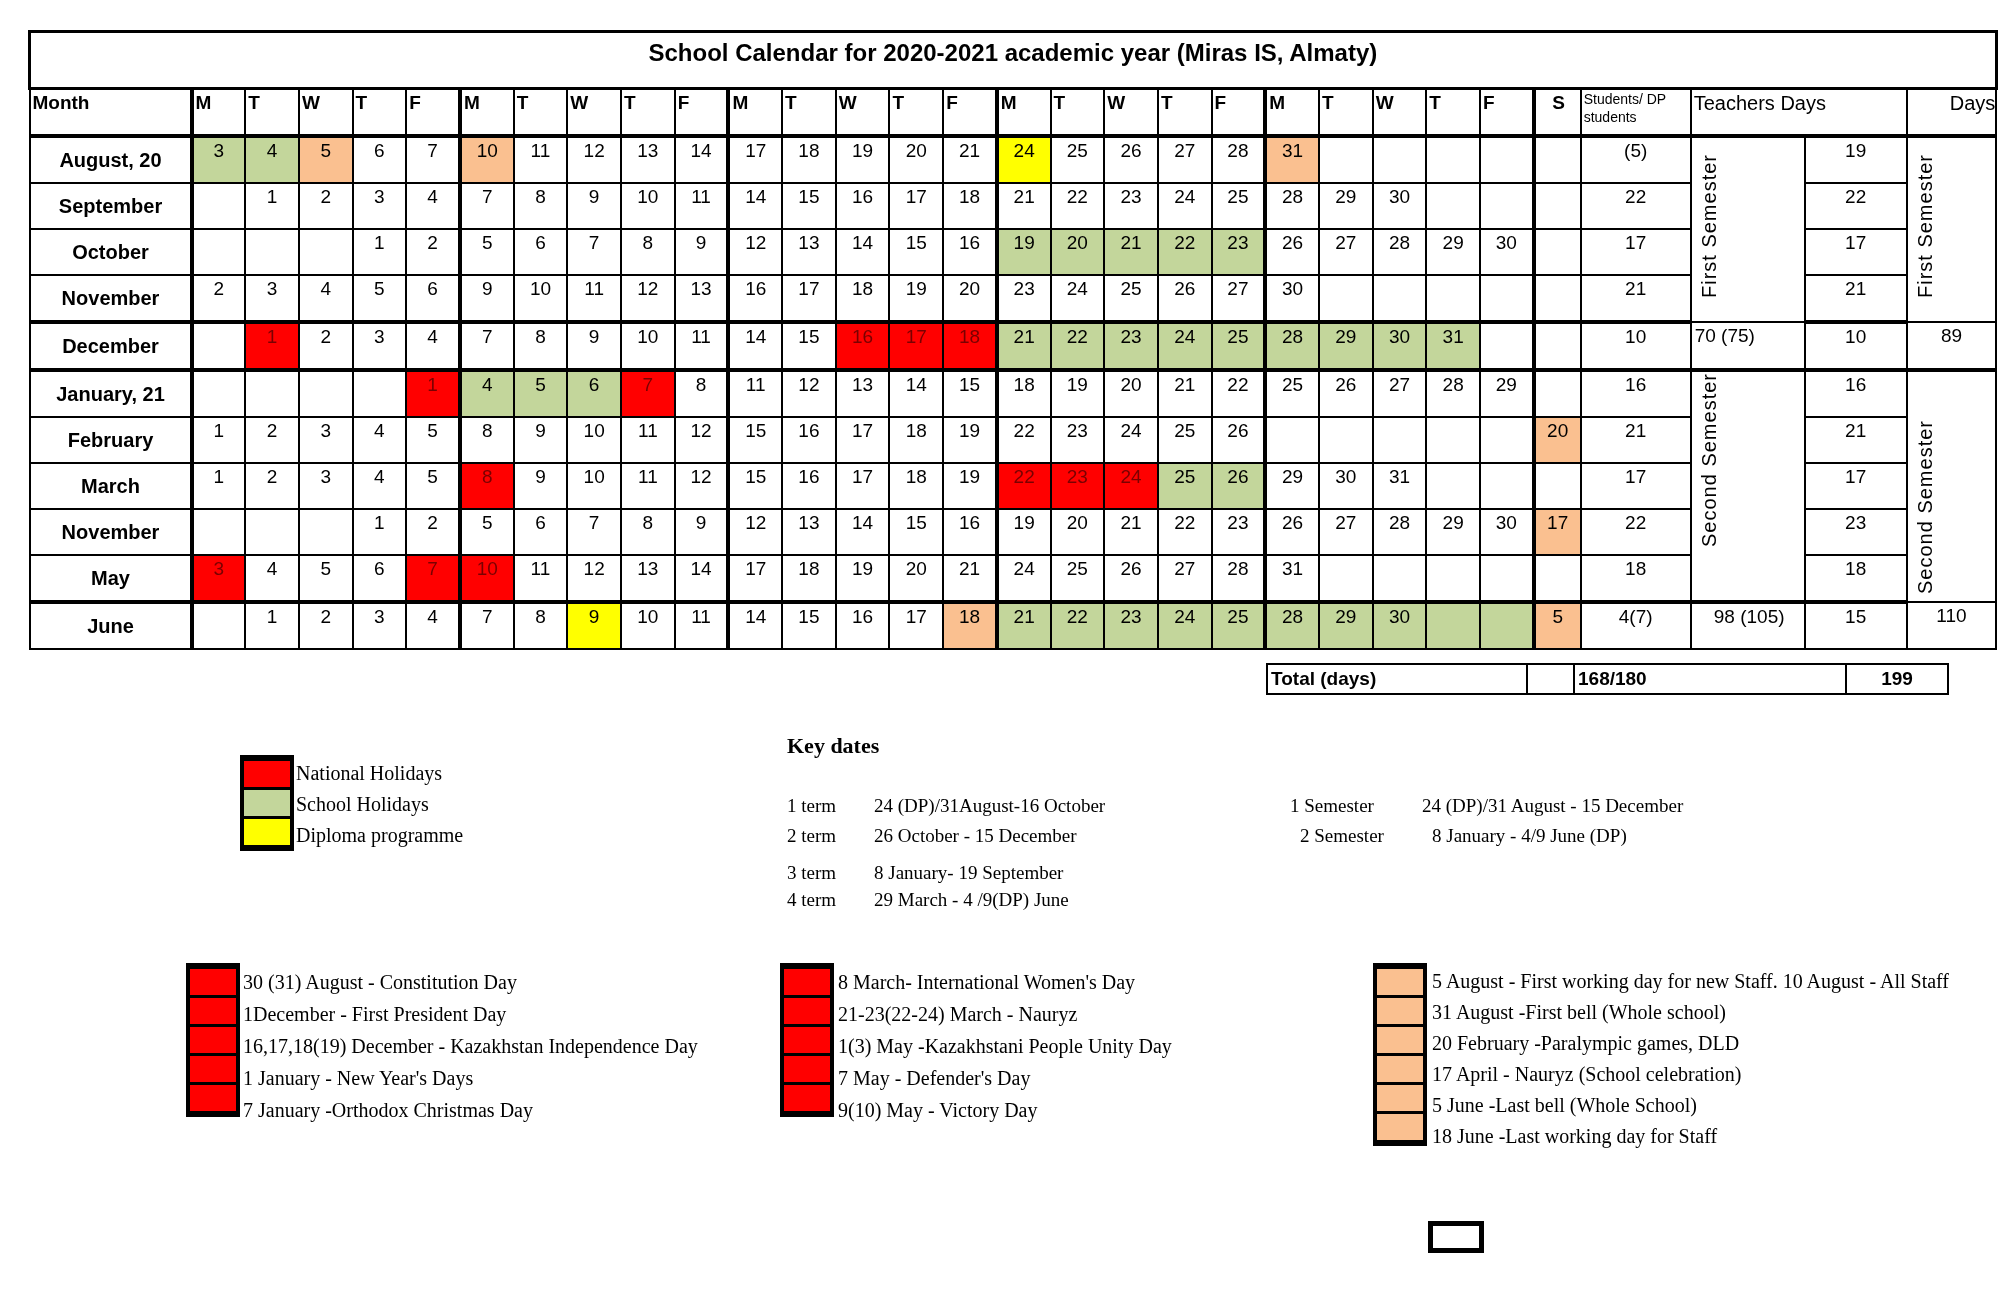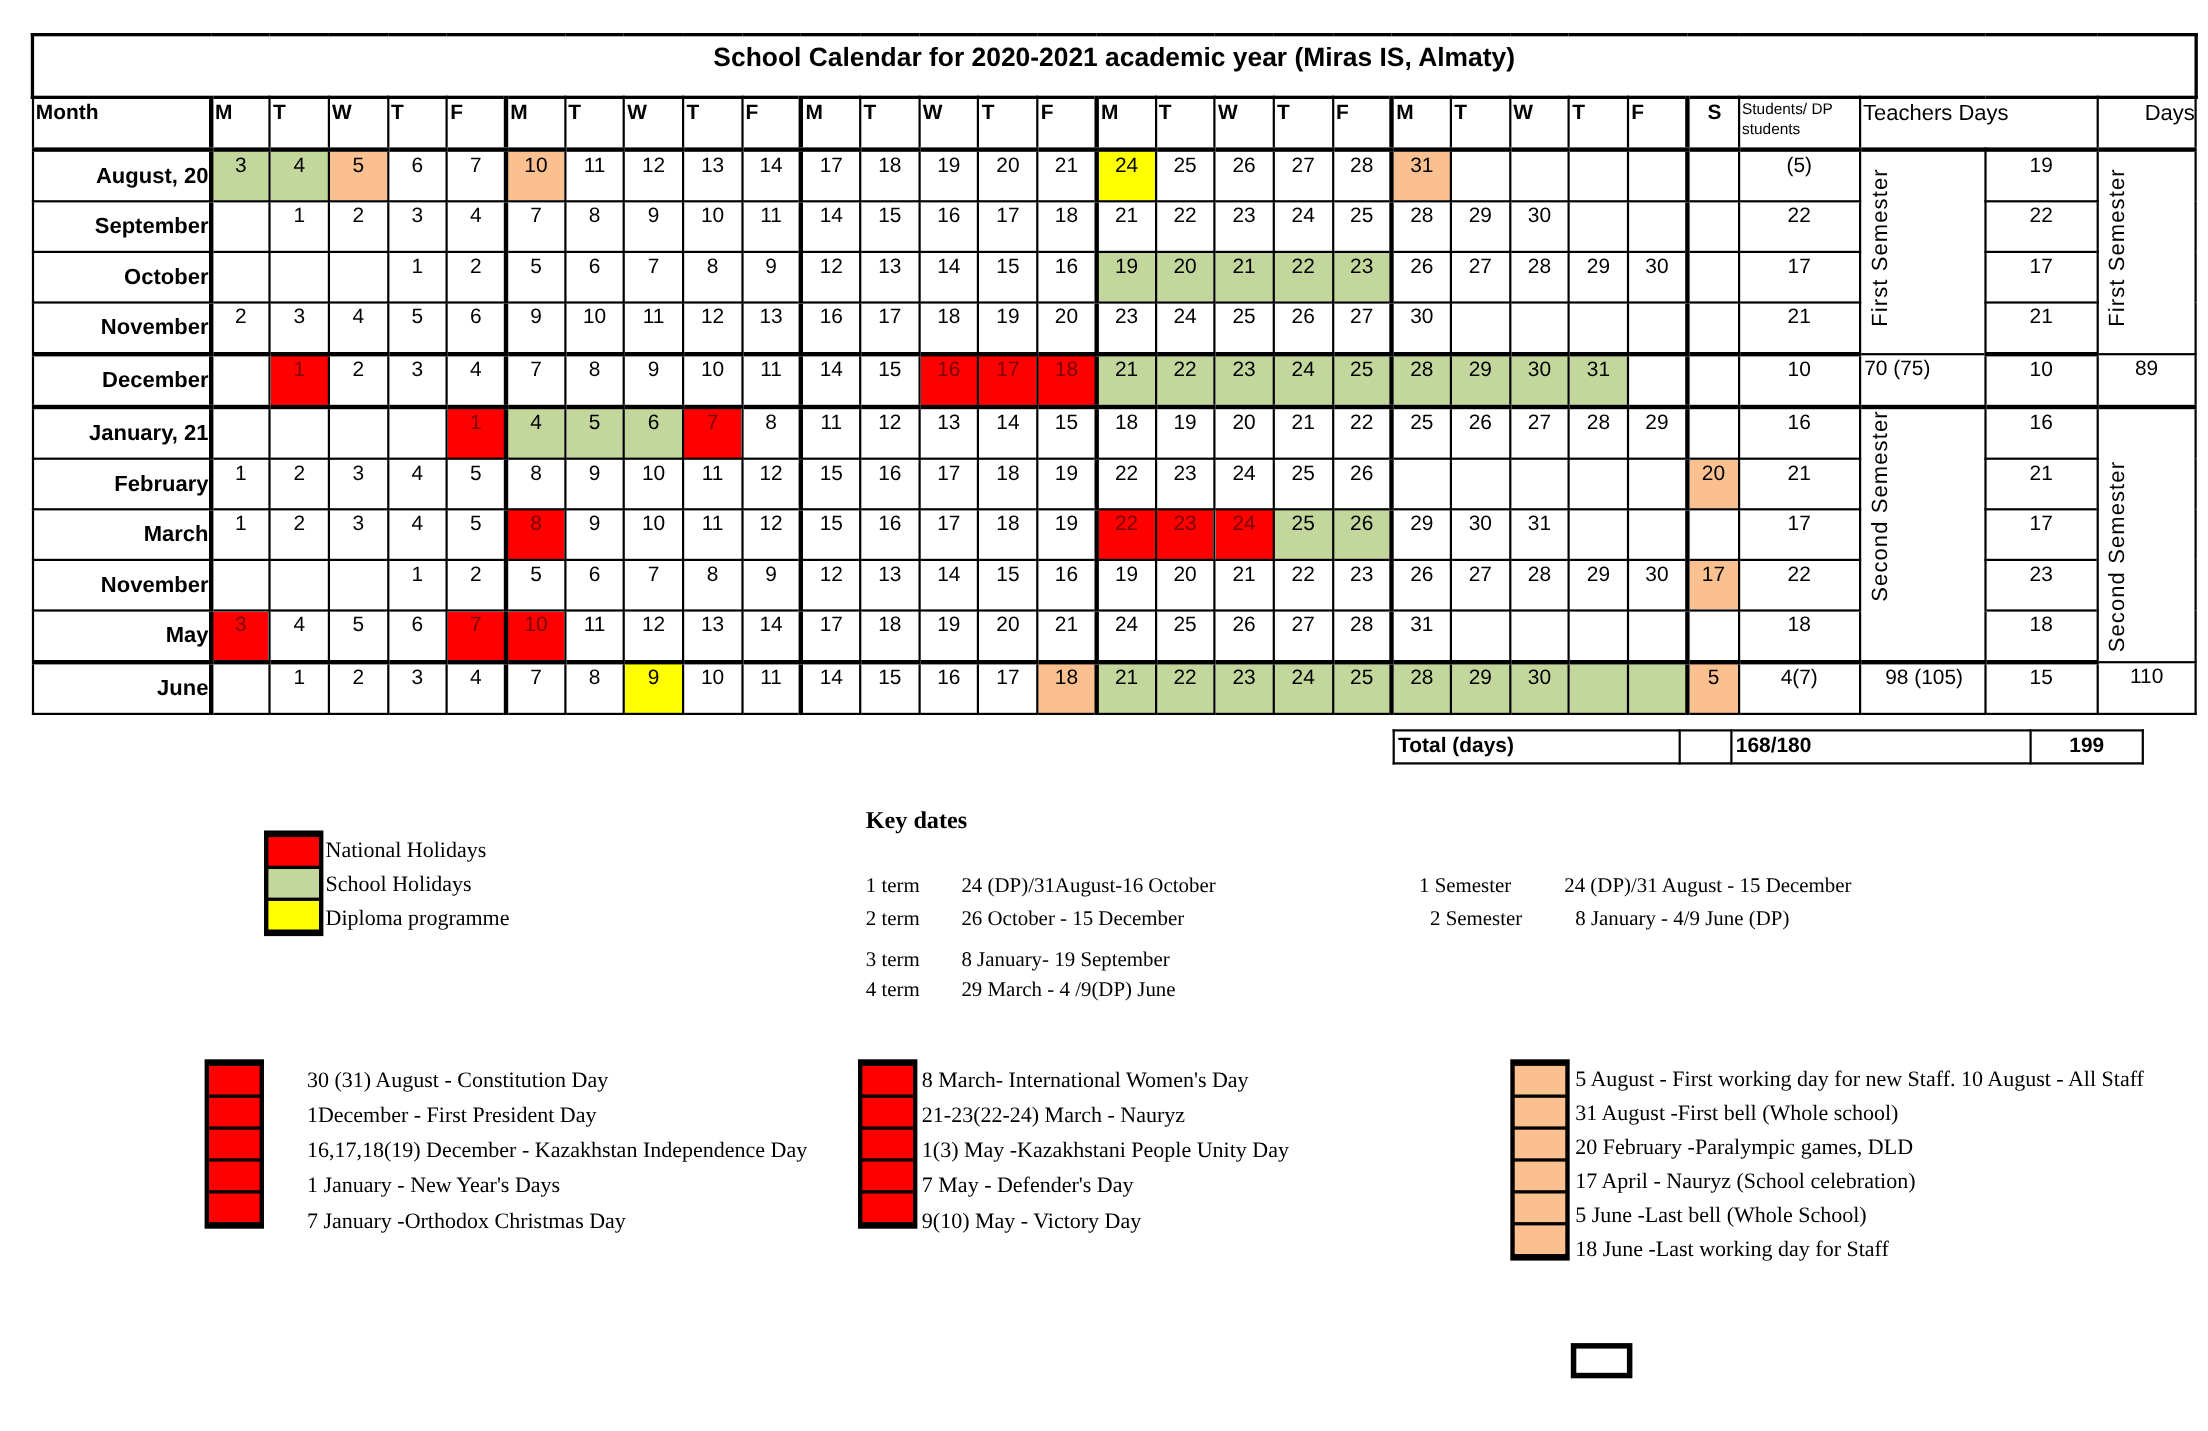--- a/index.html
+++ b/index.html
@@ -6,21 +6,21 @@
   body{width:2007px;height:1301px;position:relative;overflow:hidden;font-family:"Liberation Sans",sans-serif;color:#000;}
   .abs{position:absolute;}
   #cal{position:absolute;left:28px;top:30px;border-collapse:collapse;table-layout:fixed;}
   #cal td{border:2px solid #000;padding:0;font-size:19px;vertical-align:top;text-align:center;height:44px;line-height:26px;overflow:hidden;}
   #cal td.thick-l{border-left:4px solid #000;}
   #cal tr.title td{height:54px;font-weight:bold;font-size:24px;line-height:40px;border:3px solid #000;}
   #cal tr.hdr td{text-align:left;font-weight:bold;font-size:19px;padding-left:2px;height:44px;border-bottom:4px solid #000;}
   #cal tr.hdr td.small{font-weight:normal;font-size:14px;line-height:18px;}
   #cal tr.hdr td.tdays{font-weight:normal;font-size:20px;margin-left:36px;}
   #cal tr.hdr td.days{font-weight:normal;font-size:20px;text-align:center;padding-left:42px;}
-  #cal td.month{text-align:right;font-weight:bold;padding-left:1px;line-height:44px;font-size:20px;}
+  #cal td.month{text-align:center;font-weight:bold;padding-left:1px;line-height:44px;font-size:20px;}
   #cal tr.sep td{border-bottom:4px solid #000;}
   .red{background:#ff0000;color:#7a0000;}
   .green{background:#c3d69b;}
   .yellow{background:#ffff00;}
   .peach{background:#fac090;}
   .vert{writing-mode:vertical-rl;transform:rotate(180deg);font-size:20px;letter-spacing:1px;display:inline-block;}
   #cal td.vcell{vertical-align:middle;text-align:left;padding-left:4px;}
   #cal td.nob{border-bottom:none;}
   .totrow td{border:2px solid #000;height:26px !important;line-height:24px !important;font-weight:bold;font-size:19px;}
   .ltxt{position:absolute;font-family:"Liberation Serif",serif;font-size:19px;white-space:nowrap;}
@@ -467,21 +467,21 @@
 <div class="ltxt" style="left:1300px;top:825px;">2 Semester</div>
 <div class="ltxt" style="left:1432px;top:825px;">8 January - 4/9 June (DP)</div>
 
 <div class="stack" style="left:186px;top:963px;">
   <div class="sq" style="background:#ff0000;"></div>
   <div class="sq" style="background:#ff0000;"></div>
   <div class="sq" style="background:#ff0000;"></div>
   <div class="sq" style="background:#ff0000;"></div>
   <div class="sq" style="background:#ff0000;"></div>
 </div>
-<div class="list" style="left:243px;top:966px;line-height:32px;margin-left:36px;">
+<div class="list" style="left:243px;top:966px;line-height:32px;">
   <div>30 (31) August - Constitution Day</div>
   <div>1December - First President Day</div>
   <div>16,17,18(19) December - Kazakhstan Independence Day</div>
   <div>1 January - New Year's Days</div>
   <div>7 January -Orthodox Christmas Day</div>
 </div>
 
 <div class="stack" style="left:780px;top:963px;">
   <div class="sq" style="background:#ff0000;"></div>
   <div class="sq" style="background:#ff0000;"></div>

